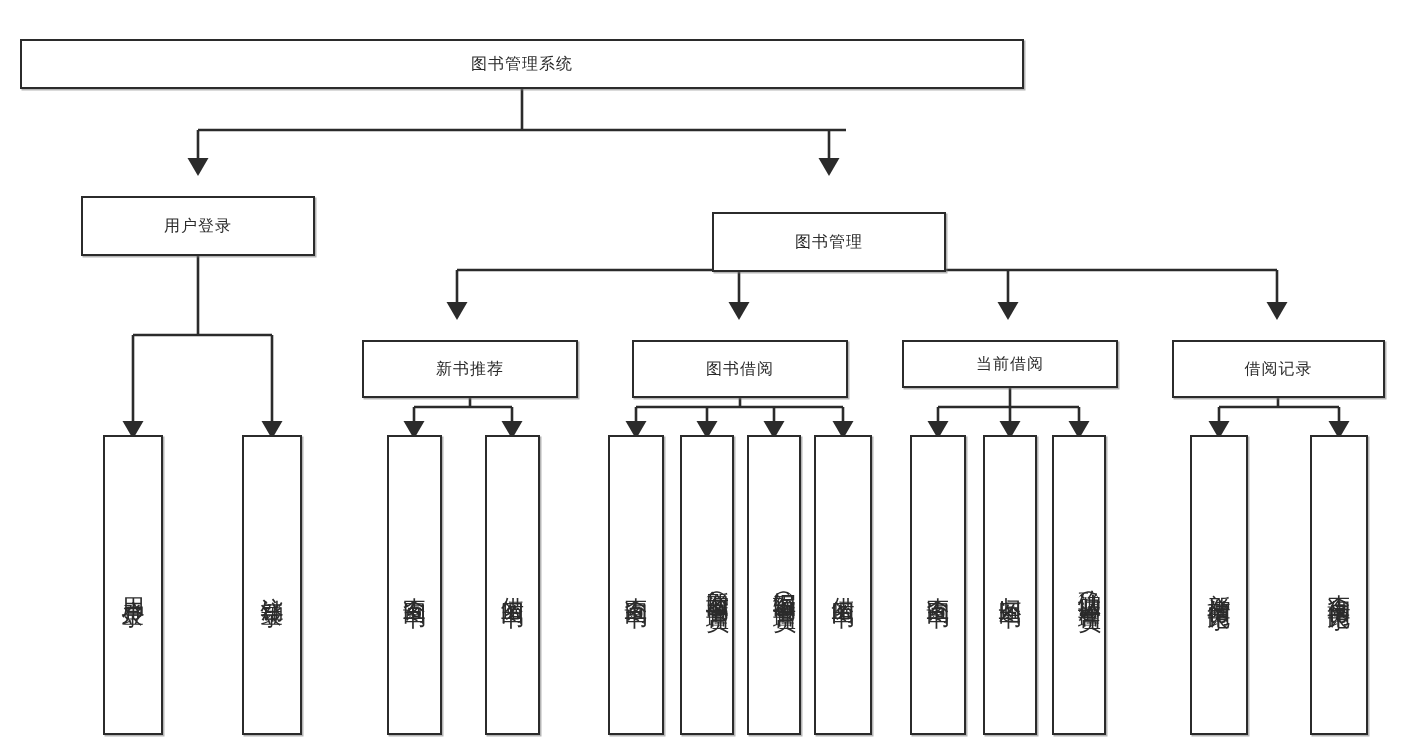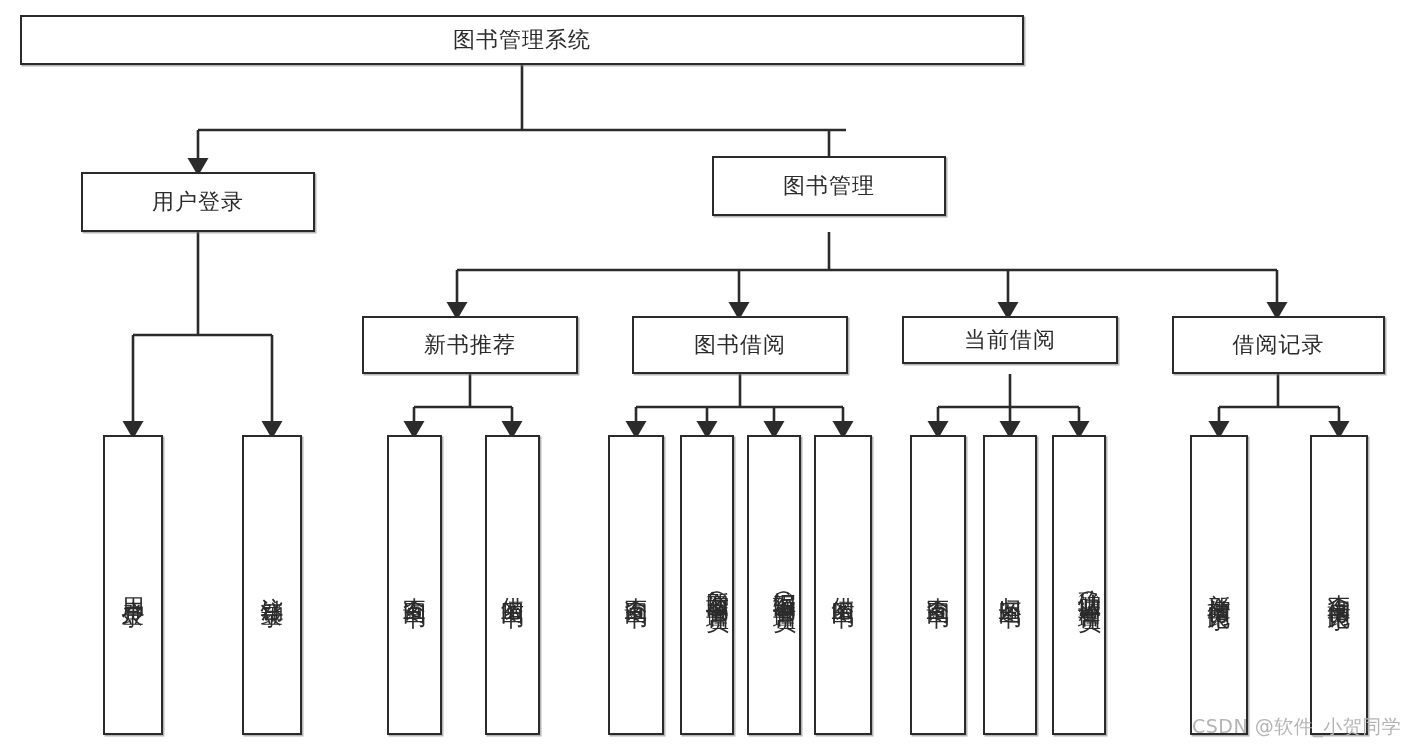--- a/index.html
+++ b/index.html
@@ -30,23 +30,24 @@
     box-sizing: border-box;
     border: 2px solid #2b2b2b;
     background: #ffffff;
     display: flex;
     align-items: center;
     justify-content: center;
     color: #2b2b2b;
     box-shadow: 1.5px 1.5px 0 0 rgba(120,120,120,0.55);
   }
   .node.horiz {
-    font-size: 22px;
+    font-size: 16px;
     letter-spacing: 1px;
     line-height: 1.2;
+    margin-top: 24px;
   }
   .node.vert {
     writing-mode: vertical-rl;
     text-orientation: upright;
     font-size: 23px;
     letter-spacing: 3px;
     line-height: 1.25;
     padding-top: 6px;
     padding-bottom: 6px;
     align-items: flex-start;
@@ -117,21 +118,21 @@
       <path d="M1278,374 L1278,407"></path>
       <path d="M1219,407 L1339,407"></path>
       <path d="M1219,407 L1219,429" marker-end="url(#arrow)"></path>
       <path d="M1339,407 L1339,429" marker-end="url(#arrow)"></path>
     </g>
   </svg>
 
   <div class="node horiz" style="left:20px; top:15px; width:1004px; height:50px;">图书管理系统</div>
 
   <div class="node horiz" style="left:81px; top:172px; width:234px; height:60px;">用户登录</div>
-  <div class="node horiz" style="left:712px; top:156px; width:234px; height:60px;">图书管理</div>
+  <div class="node horiz" style="left:712px; top:188px; width:234px; height:60px;">图书管理</div>
 
   <div class="node horiz" style="left:632px; top:316px; width:216px; height:58px;">图书借阅</div>
   <div class="node horiz" style="left:362px; top:316px; width:216px; height:58px;">新书推荐</div>
   <div class="node horiz" style="left:902px; top:316px; width:216px; height:48px;">当前借阅</div>
   <div class="node horiz" style="left:1172px; top:316px; width:213px; height:58px;font-family:Liberation Serif, serif;">借阅记录</div>
 
   <div class="node vert mid" style="left:103px; top:435px; width:60px; height:300px;">用户登录</div>
   <div class="node vert mid" style="left:242px; top:435px; width:60px; height:300px;">注销登录</div>
 
   <div class="node vert mid" style="left:387px; top:435px; width:55px; height:300px;">查询图书</div>
@@ -142,15 +143,14 @@
   <div class="node vert top" style="left:747px; top:435px; width:54px; height:300px;">编辑图书（管理员）</div>
   <div class="node vert mid" style="left:814px; top:435px; width:58px; height:300px;">借阅图书</div>
 
   <div class="node vert mid" style="left:910px; top:435px; width:56px; height:300px;">查询图书</div>
   <div class="node vert mid" style="left:983px; top:435px; width:54px; height:300px;">归还图书</div>
   <div class="node vert top" style="left:1052px; top:435px; width:54px; height:300px;">确认归还（管理员）</div>
 
   <div class="node vert mid" style="left:1190px; top:435px; width:58px; height:300px;">新增借阅记录</div>
   <div class="node vert mid" style="left:1310px; top:435px; width:58px; height:300px;">查询借阅记录</div>
 
-  <div class="watermark" style="left:1192px; top:714px;">CSDN @软件_小贺同学</div>
 
 </div>
 
 </body></html>

